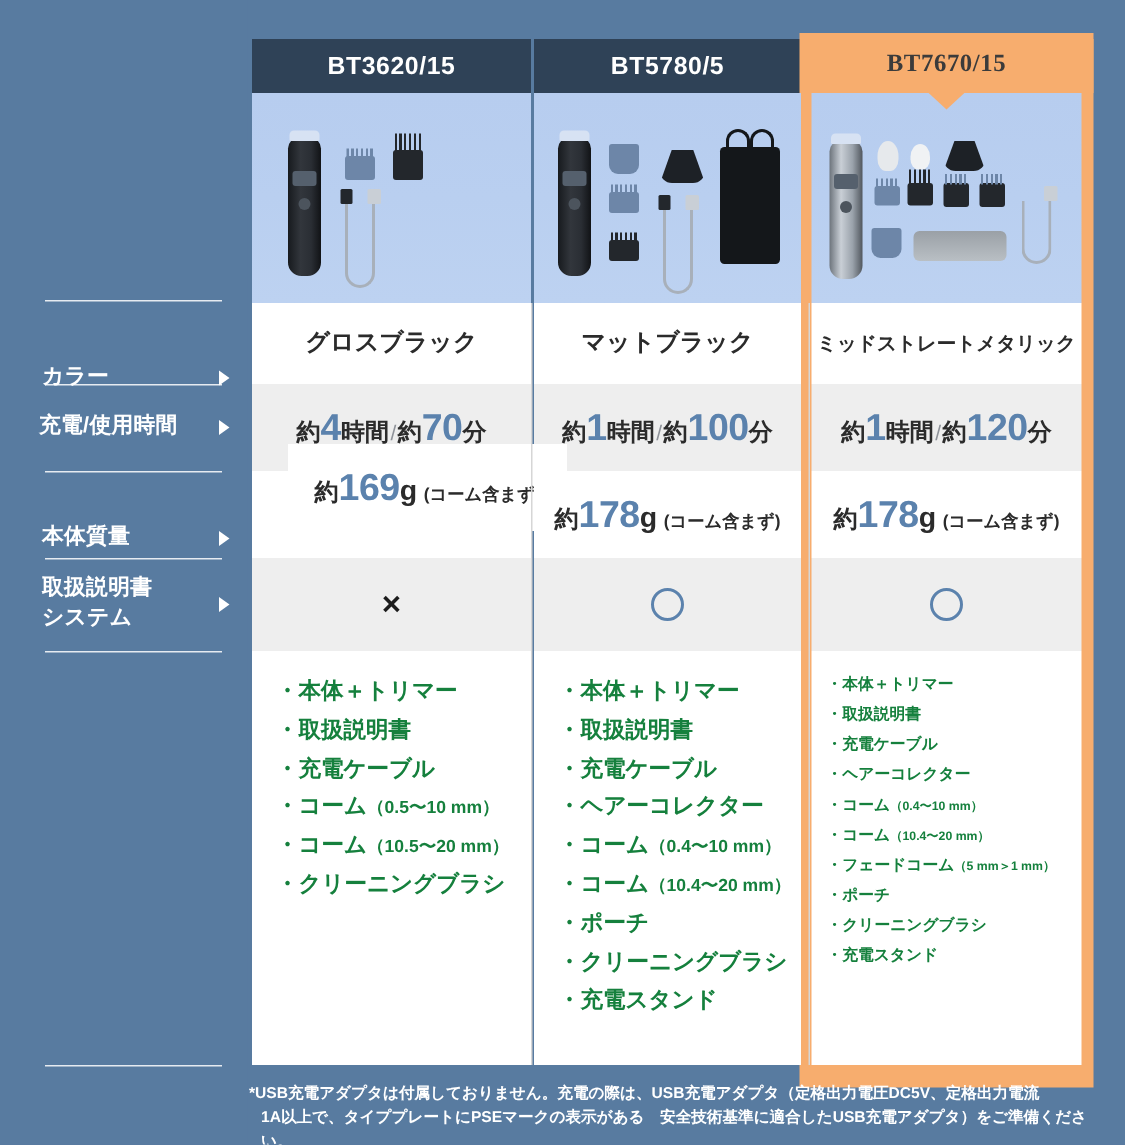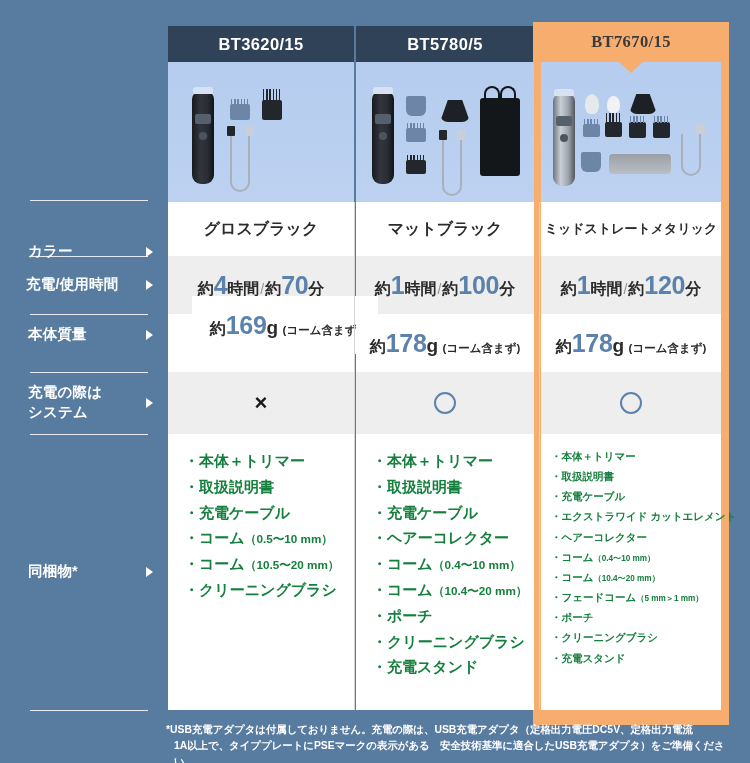--- a/index.html
+++ b/index.html
@@ -461,21 +461,20 @@
       <li><span>・コーム</span><span class="paren">（0.4〜10 mm）</span></li>
       <li><span>・コーム</span><span class="paren">（10.4〜20 mm）</span></li>
       <li><span>・ポーチ</span></li>
       <li><span>・クリーニングブラシ</span></li>
       <li><span>・充電スタンド</span></li>
     </ul>
   <ul class="clist size-sm" id="clist-3" style="left:541px; top:434px; width:180px; height:276px; padding-top:12px; padding-left:10px;">
       <li><span>・本体＋トリマー</span></li>
       <li><span>・取扱説明書</span></li>
       <li><span>・充電ケーブル</span></li>
-      <li><span>・エクストラワイド カットエレメント</span></li>
       <li><span>・ヘアーコレクター</span></li>
       <li><span>・コーム</span><span class="paren">（0.4〜10 mm）</span></li>
       <li><span>・コーム</span><span class="paren">（10.4〜20 mm）</span></li>
       <li><span>・フェードコーム</span><span class="paren">（5 mm＞1 mm）</span></li>
       <li><span>・ポーチ</span></li>
       <li><span>・クリーニングブラシ</span></li>
       <li><span>・充電スタンド</span></li>
     </ul>
 
   <div class="vline" style="left:354px; top:202px; height:508px;"></div>
@@ -488,38 +487,34 @@
       <span class="rarrow"></span>
     </div>
 
     <div class="rail-sep" style="top:256px;"></div>
     <div class="rail-row" style="top:256px; height:58px; padding-left:26px;">
       <span class="rlabel">充電/使用時間</span>
       <span class="rarrow"></span>
     </div>
 
     <div class="rail-sep" style="top:314px;"></div>
-    <div class="rail-row" style="top:306px; height:58px;">
+    <div class="rail-row" style="top:330px; height:58px;">
       <span class="rlabel">本体質量</span>
       <span class="rarrow"></span>
     </div>
 
     <div class="rail-sep" style="top:372px;"></div>
     <div class="rail-row" style="top:372px; height:62px;">
       <span class="rlabel">
-        <span>充電の際は</span><br><span>システム</span>
+        <span>取扱説明書</span><br><span>システム</span>
       </span>
       <span class="rarrow"></span>
     </div>
 
     <div class="rail-sep" style="top:434px;"></div>
-    <div class="rail-row" style="top:434px; height:276px;">
-      <span class="rlabel">同梱物*</span>
-      <span class="rarrow"></span>
-    </div>
     <div class="rail-sep" style="top:710px;"></div>
   </div>
 
   <div class="footnote">
     <div>*USB充電アダプタは付属しておりません。充電の際は、USB充電アダプタ（定格出力電圧DC5V、定格出力電流</div>
     <div class="ln2">1A以上で、タイププレートにPSEマークの表示がある　安全技術基準に適合したUSB充電アダプタ）をご準備ください。</div>
   </div>
 
 </div>
 

